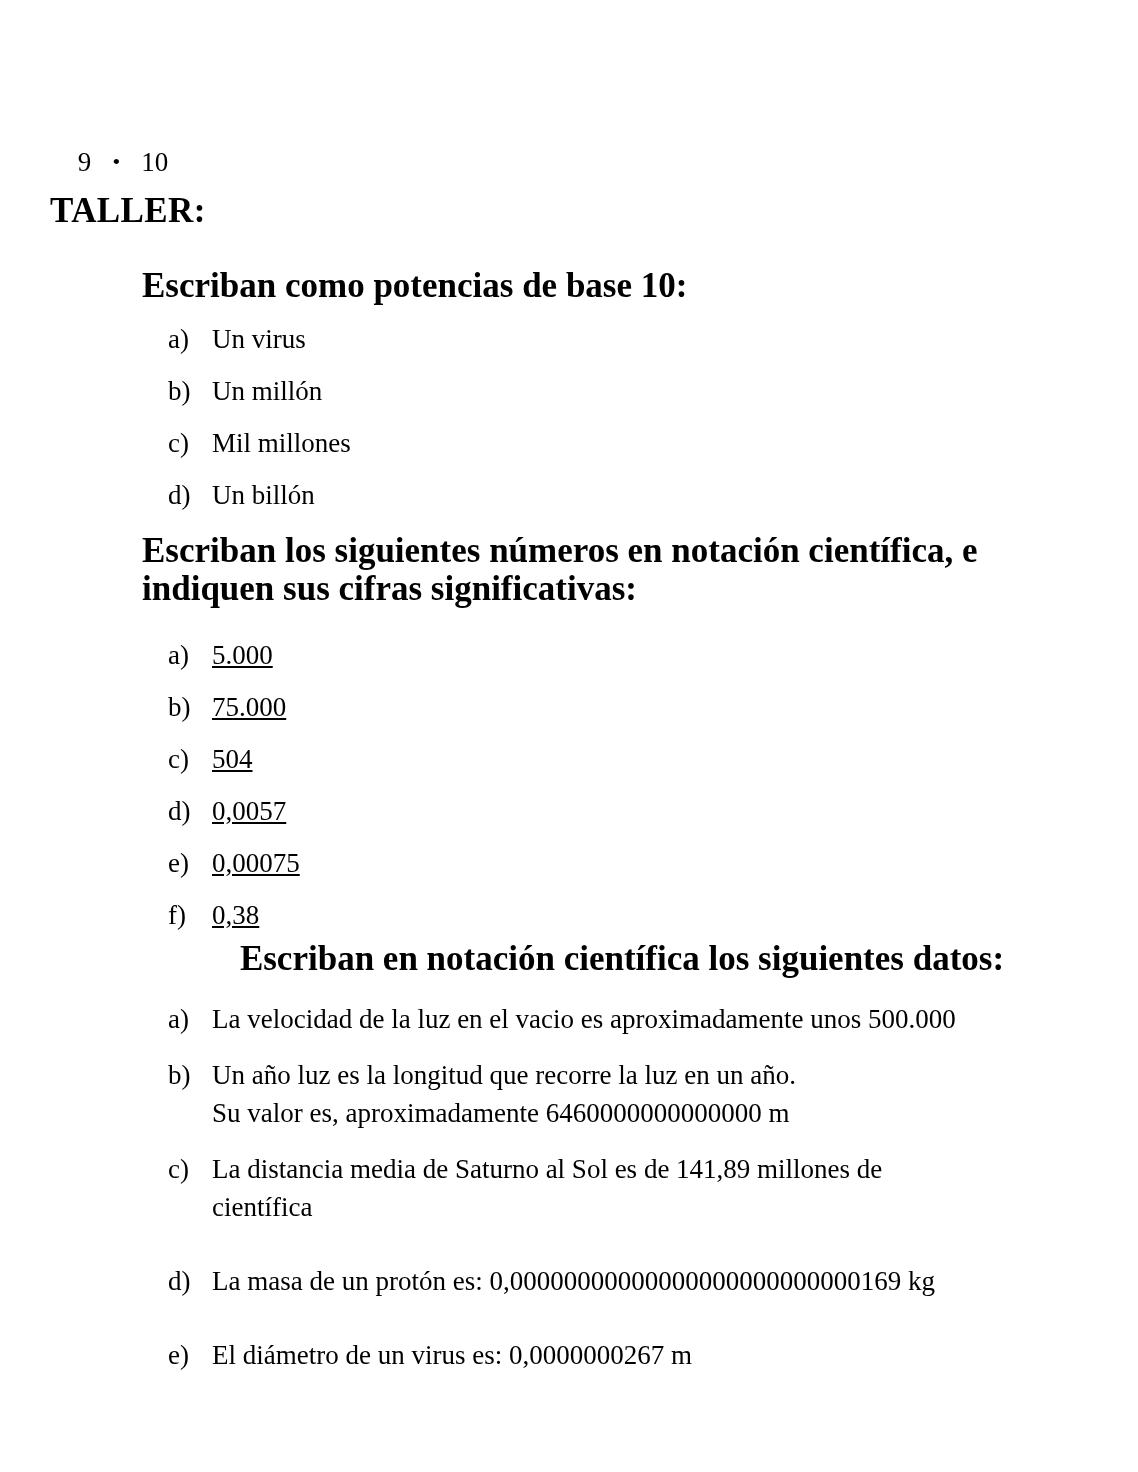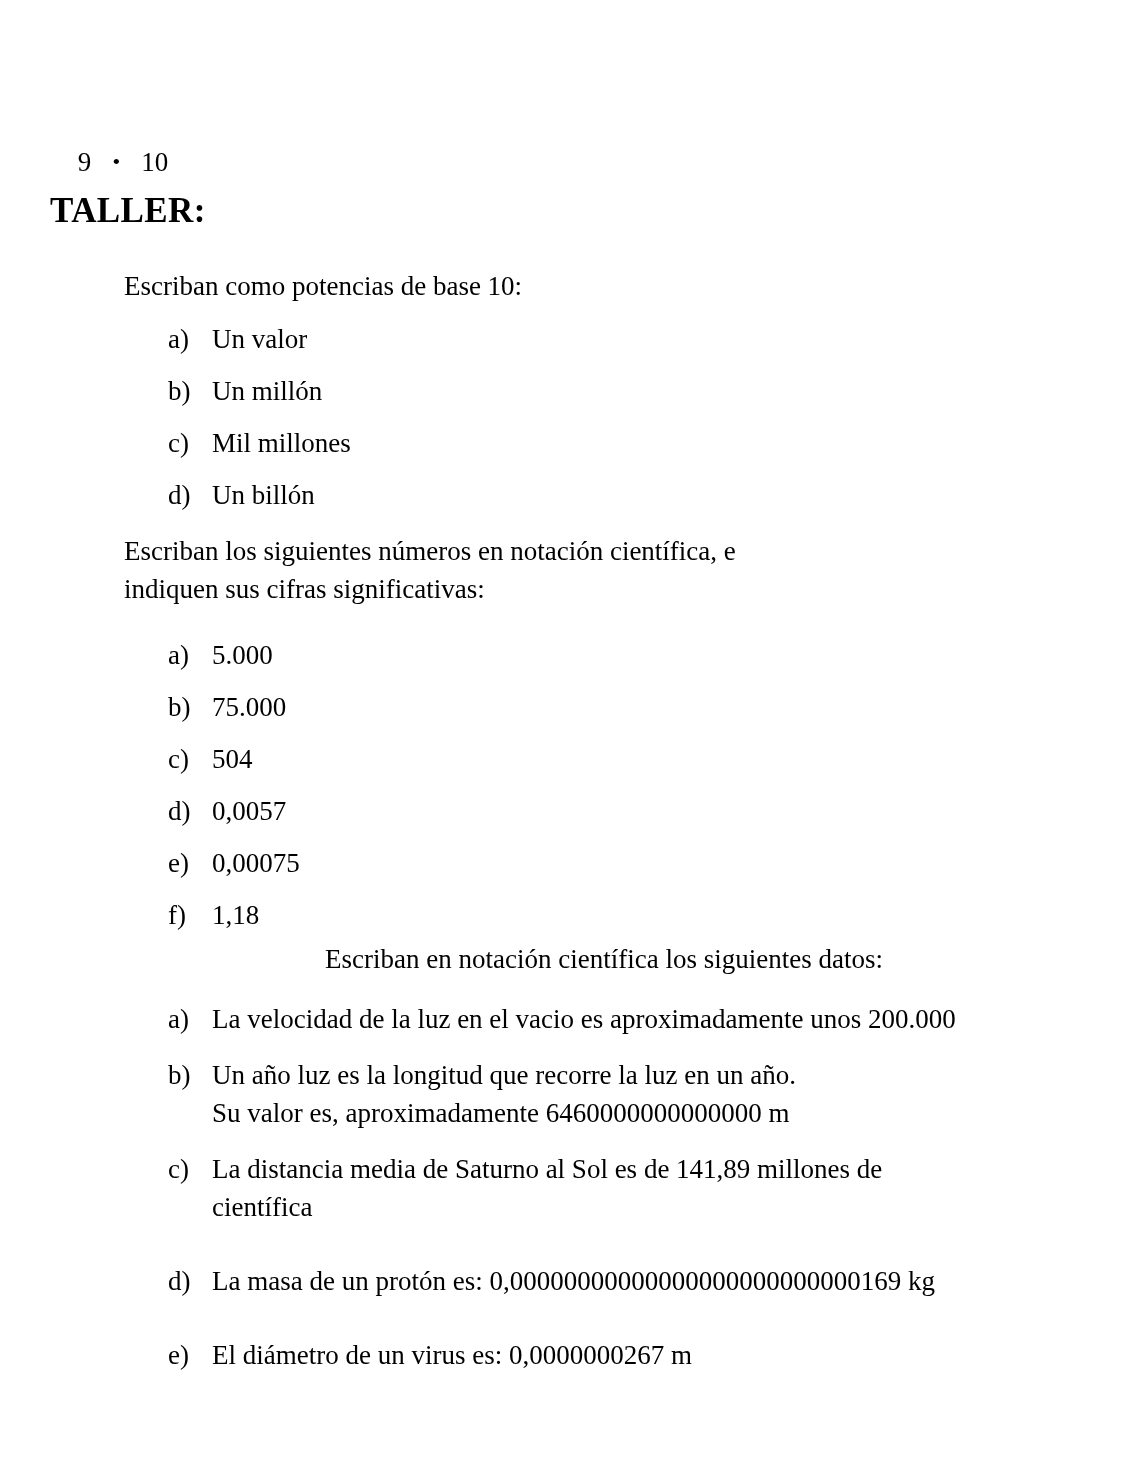--- a/index.html
+++ b/index.html
@@ -45,24 +45,25 @@
   .section-title {
     position: absolute;
     left: 50px;
     top: 191px;
     font-size: 35px;
     font-weight: bold;
     letter-spacing: 0.4px;
   }
   .prompt {
     position: absolute;
-    left: 124px;
+    left: 142px;
     width: 960px;
-    font-size: 27px;
+    font-size: 35px;
     line-height: 38px;
+    font-weight: bold;
   }
   .prompt .l2 { display: block; }
 
   ol.items {
     position: absolute;
     margin: 0;
     padding: 0;
     list-style: none;
     left: 168px;
     width: 925px;
@@ -88,39 +89,39 @@
   ol.items.spaced > li:last-child { margin-bottom: 0; }
 
   
   ol.items.para > li { margin-bottom: 18px; }
   ol.items.para > li:last-child { margin-bottom: 0; }
   ol.items.para > li .text .line2 {
     display: block;
   }
 
   .nowrap { white-space: nowrap; margin-top: 36px; }
-  .digits { letter-spacing: 0px; }
+  .digits { letter-spacing: 0px; text-decoration: underline; }
 </style>
 </head>
 <body>
 
 <div class="page">
 
   <div class="page-header">
     <span class="num">9</span><span>   </span><span class="sep">•</span><span>   </span><span class="num">10</span>
   </div>
 
   <div class="section-title">TALLER:</div>
 
   <div class="prompt" style="top:267px;">Escriban como potencias de base 10:</div>
 
   <ol class="items spaced" style="top:320px;">
     <li>
       <span class="marker">a)</span>
-      <span class="text">Un valor</span>
+      <span class="text">Un virus</span>
     </li>
     <li>
       <span class="marker">b)</span>
       <span class="text">Un millón</span>
     </li>
     <li>
       <span class="marker">c)</span>
       <span class="text">Mil millones</span>
     </li>
     <li>
@@ -150,31 +151,31 @@
     <li>
       <span class="marker">d)</span>
       <span class="text digits">0,0057</span>
     </li>
     <li>
       <span class="marker">e)</span>
       <span class="text digits">0,00075</span>
     </li>
     <li>
       <span class="marker">f)</span>
-      <span class="text digits">1,18</span>
+      <span class="text digits">0,38</span>
     </li>
   </ol>
 
   <div class="prompt" style="top:940px;text-align:center;">Escriban en notación científica los siguientes datos:</div>
 
   <ol class="items para" style="top:1000px; width:925px;">
     <li>
       <span class="marker">a)</span>
       <span class="text">
-        <span>La velocidad de la luz en el vacio es aproximadamente unos 200.000</span>
+        <span>La velocidad de la luz en el vacio es aproximadamente unos 500.000</span>
       </span>
     </li>
     <li>
       <span class="marker">b)</span>
       <span class="text">
         <span>Un año luz es la longitud que recorre la luz en un año.</span>
         <span class="line2">Su valor es, aproximadamente 6460000000000000 m</span>
       </span>
     </li>
     <li>

